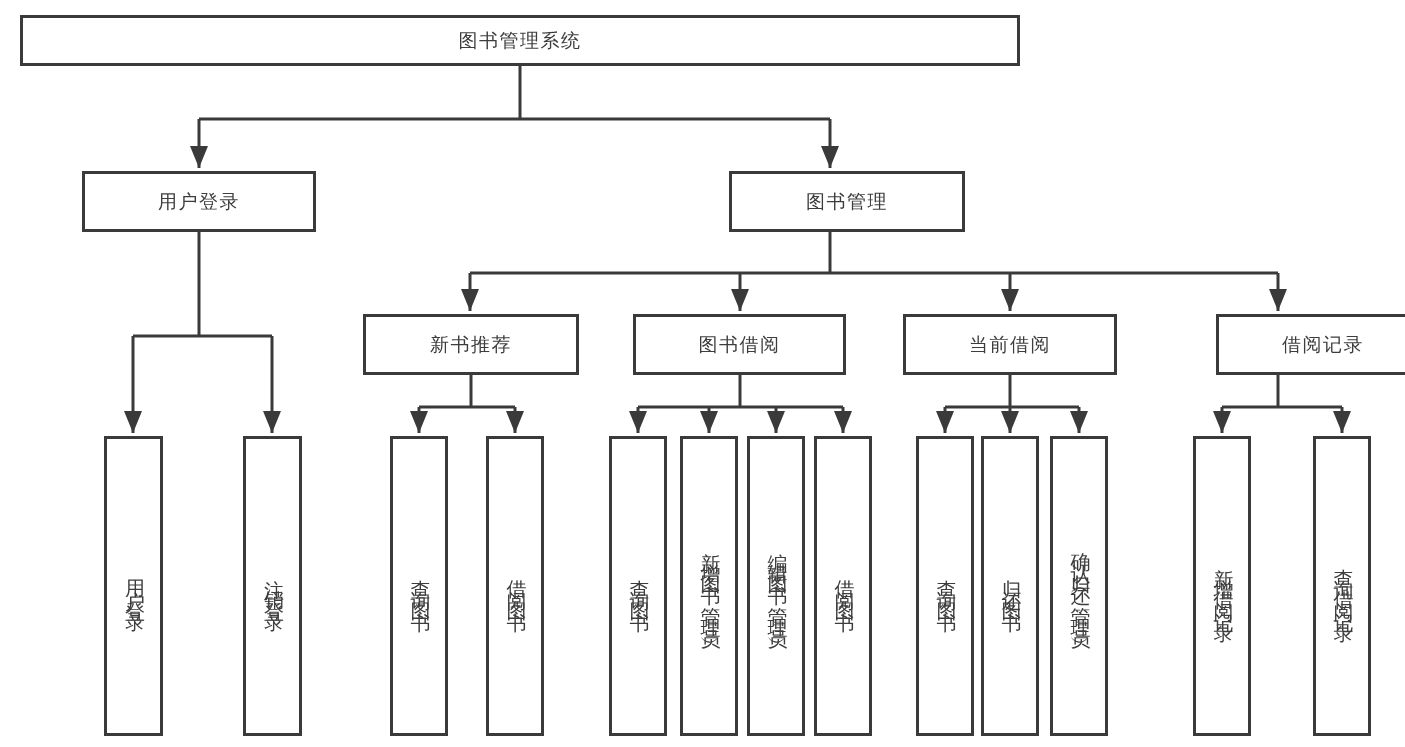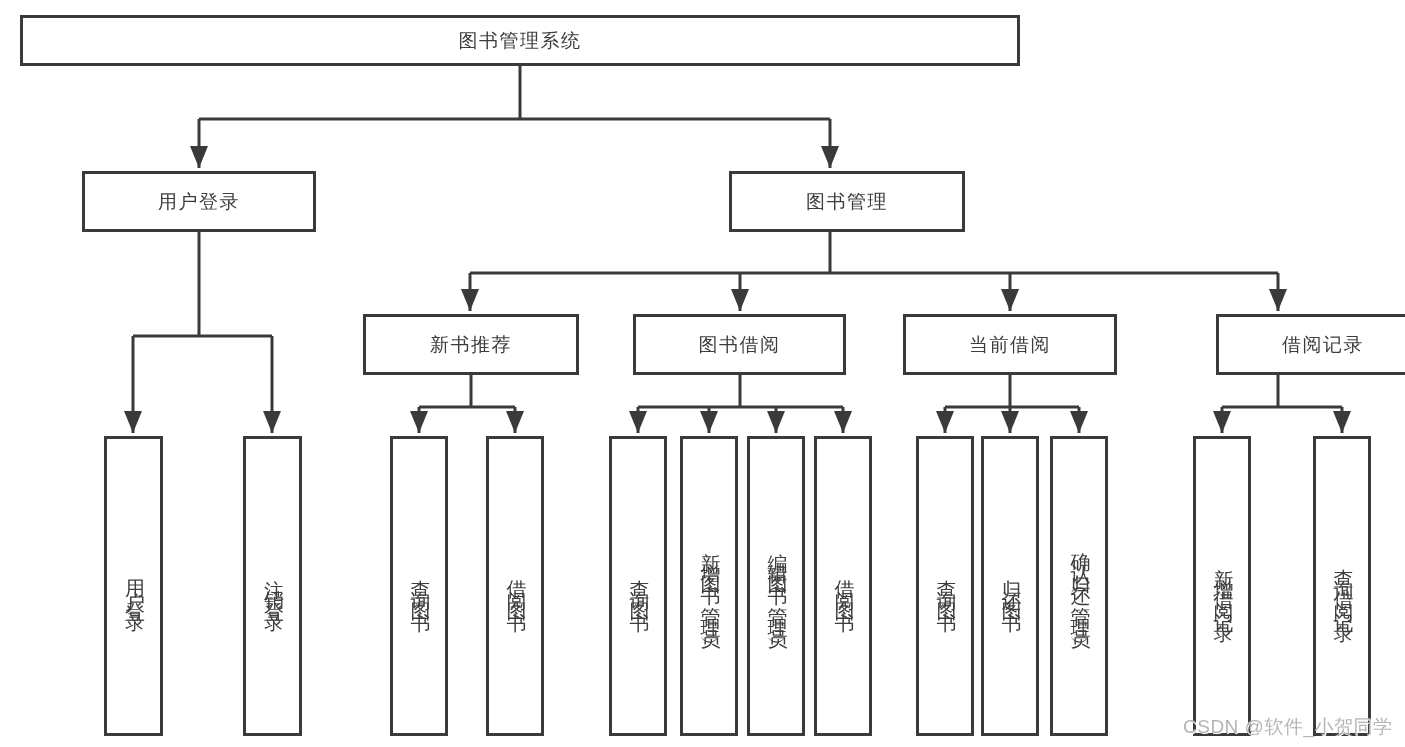--- a/index.html
+++ b/index.html
@@ -174,15 +174,14 @@
     <span>确认归还（管理员）</span>
   </div>
 
   <div class="node leaf" style="left:1193px; top:436px; width:58px; height:300px;">
     <span>新增借阅记录</span>
   </div>
   <div class="node leaf" style="left:1313px; top:436px; width:58px; height:300px;">
     <span>查询借阅记录</span>
   </div>
 
-  <div class="watermark">CSDN @软件_小贺同学</div>
 
 </div>
 
 </body></html>

